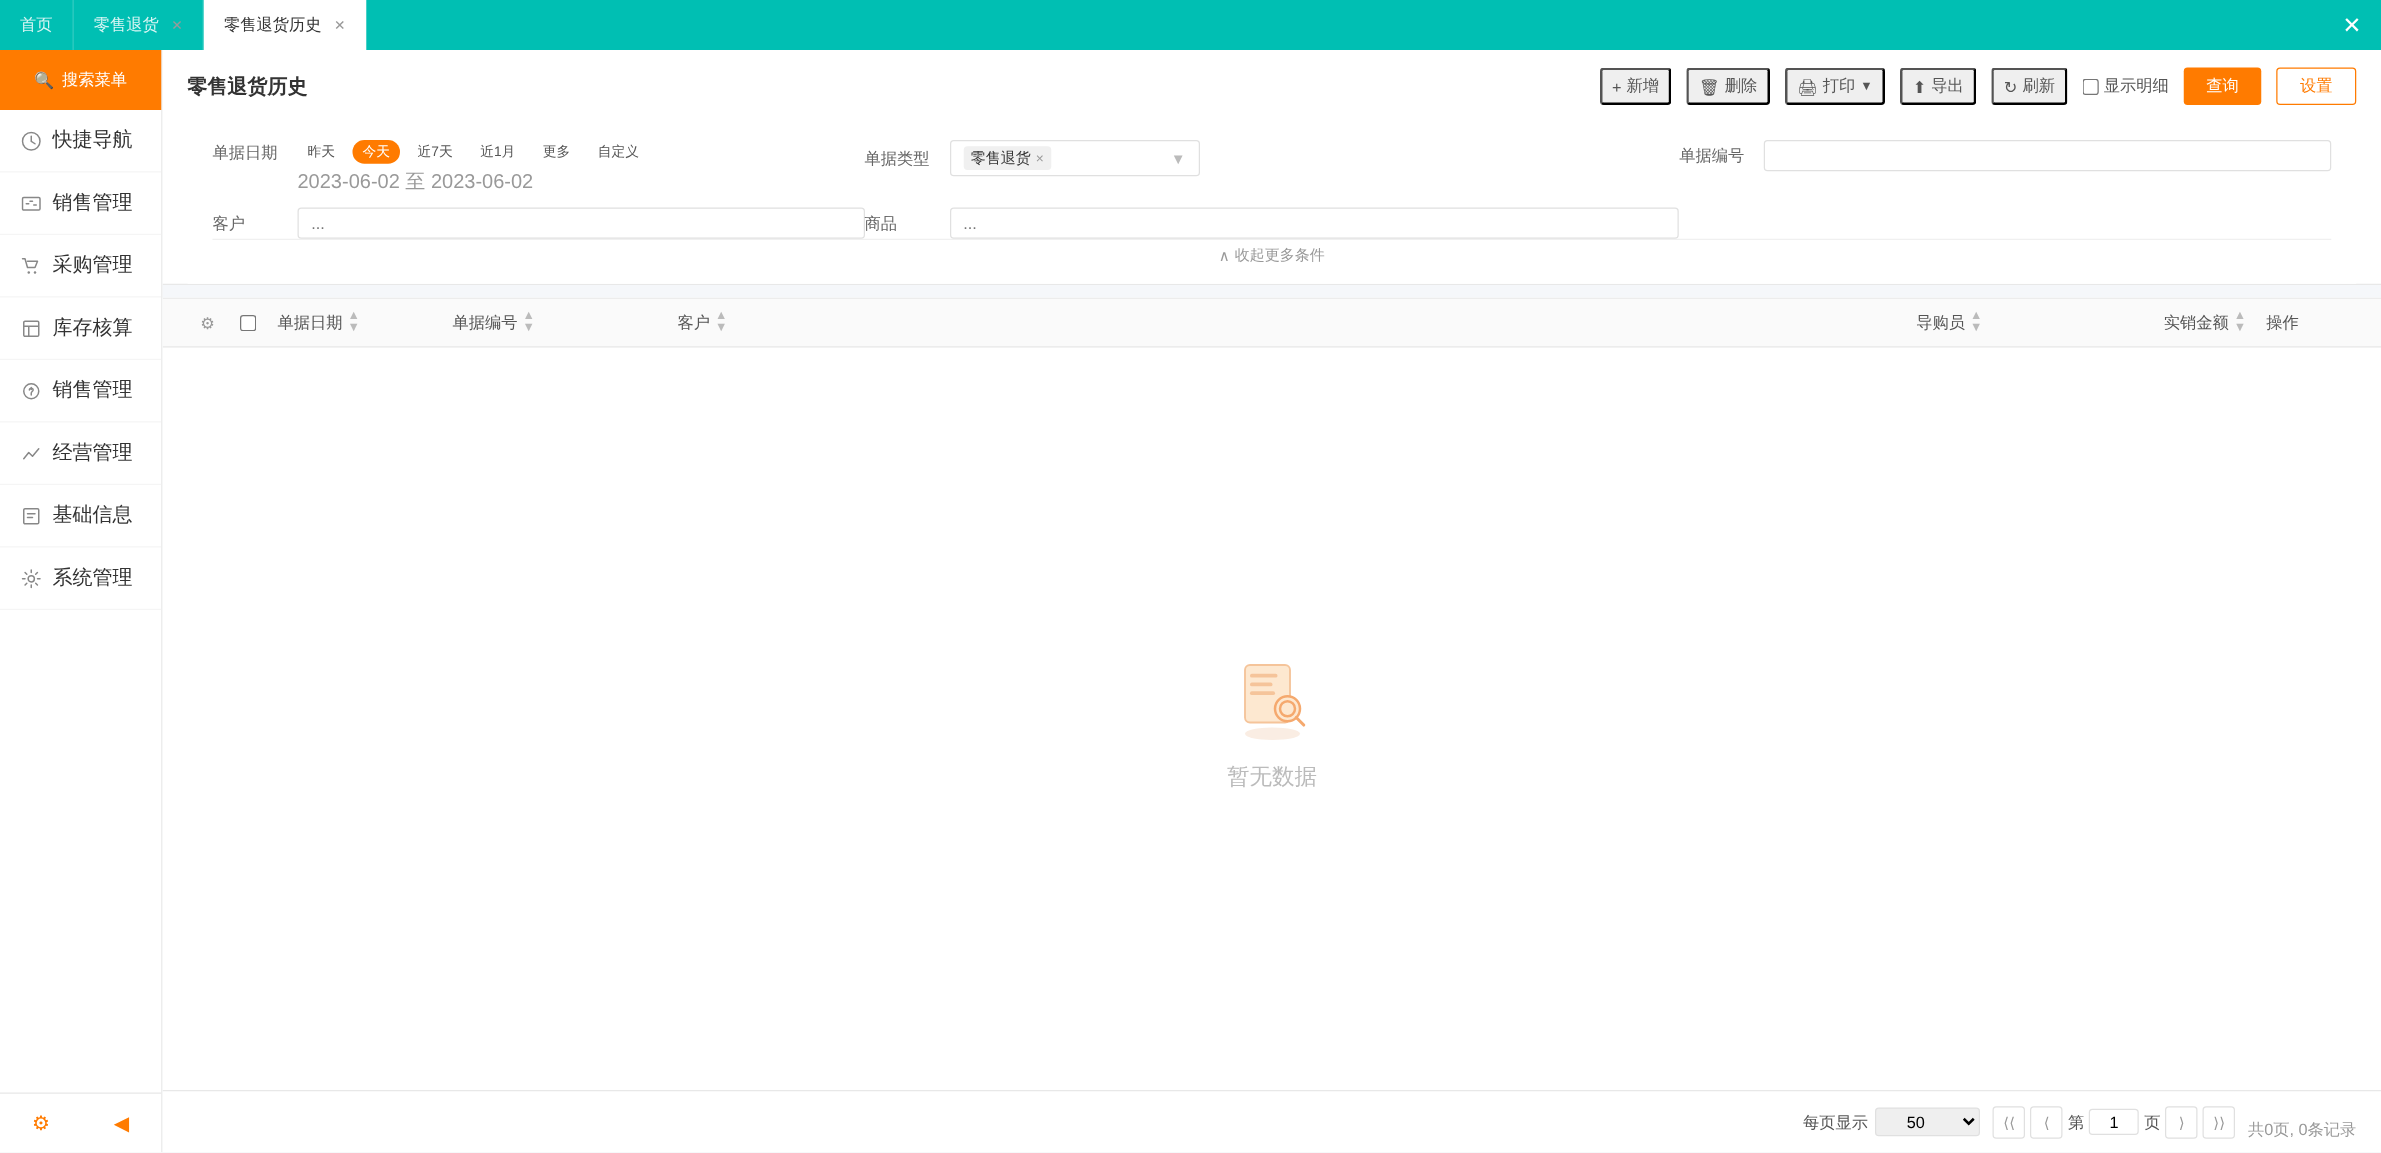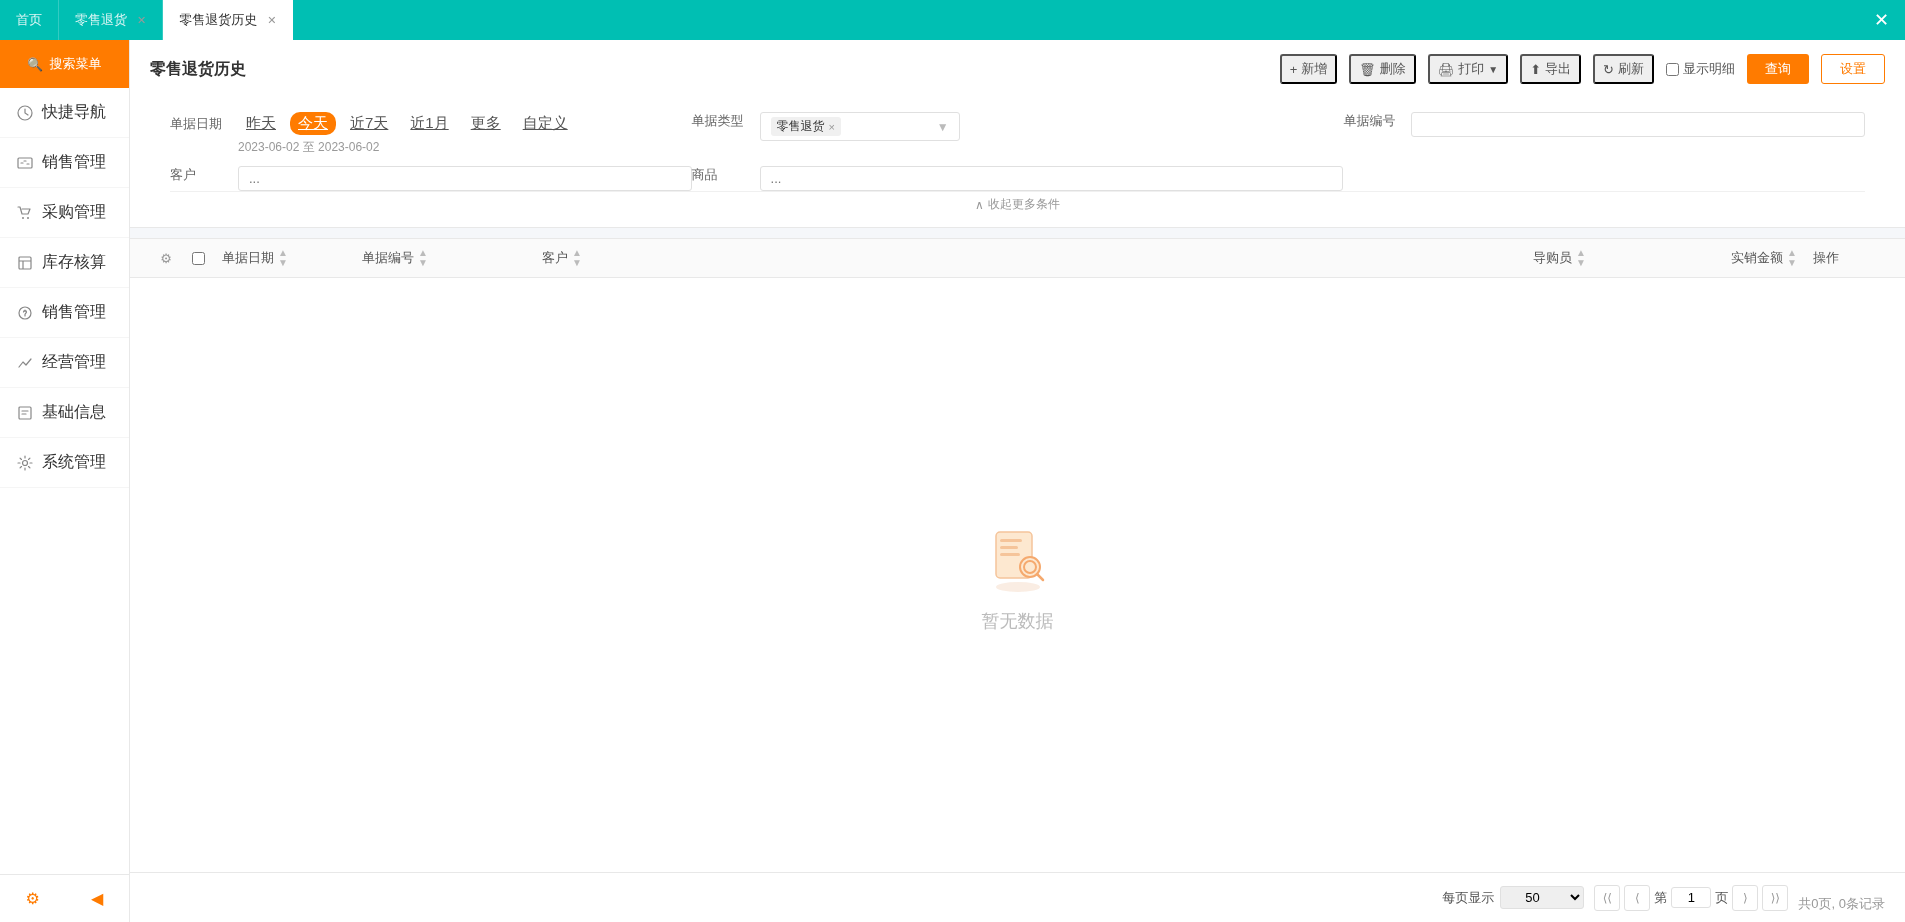--- a/index.html
+++ b/index.html
@@ -34,26 +34,26 @@
     .page-title { font-size: 16px; font-weight: bold; color: #333; }
     .page-actions { display: flex; align-items: center; gap: 12px; }
     .action-btn { display: flex; align-items: center; gap: 4px; cursor: pointer; color: #555; font-size: 13px; padding: 4px 8px; border-radius: 3px; }
     .btn-query { background: #ff7b00; color: #fff; border: none; padding: 6px 18px; border-radius: 3px; cursor: pointer; font-size: 13px; }
     .btn-setting { background: #fff; color: #ff7b00; border: 1px solid #ff7b00; padding: 5px 18px; border-radius: 3px; cursor: pointer; font-size: 13px; }
     .checkbox-label { display: flex; align-items: center; gap: 4px; font-size: 13px; color: #555; cursor: pointer; }
 
     
     .filter-area { padding: 14px 20px 10px 20px; background: #fff; }
     .filter-row { display: flex; align-items: flex-start; gap: 0; margin-bottom: 10px; }
-    .filter-item { display: flex; align-items: flex-start; flex: 1; }
+    .filter-item { display: flex; align-items: center; flex: 1; }
     .filter-label { color: #666; font-size: 13px; white-space: nowrap; min-width: 60px; }
     .filter-date-group { display: flex; align-items: center; gap: 6px; flex-wrap: wrap; }
-    .date-btn { padding: 2px 8px; border-radius: 3px; cursor: pointer; font-size: 15px; color: #555; text-decoration: underline; }
+    .date-btn { padding: 2px 8px; border-radius: 3px; cursor: pointer; font-size: 11px; color: #555; }
     .date-btn.active { background: #ff7b00; color: #fff; border-radius: 10px; }
-    .date-range { font-size: 12px; color: #999; margin-top: 2px; }
+    .date-range { font-size: 16px; color: #999; margin-top: 2px; }
     .filter-type-select { display: flex; align-items: center; border: 1px solid #e0e0e0; border-radius: 3px; padding: 4px 10px; min-width: 200px; gap: 6px; cursor: pointer; background: #fff; }
     .tag-item { background: #f0f0f0; border-radius: 3px; padding: 1px 6px; font-size: 12px; color: #333; display: flex; align-items: center; gap: 4px; }
     .tag-close { cursor: pointer; color: #999; font-size: 11px; }
     .filter-input { border: 1px solid #e0e0e0; border-radius: 3px; padding: 4px 10px; font-size: 13px; min-width: 180px; color: #999; outline: none; background: #fff; }
     .filter-collapse { display: flex; justify-content: center; padding: 4px; border-top: 1px solid #f0f0f0; cursor: pointer; color: #999; font-size: 12px; gap: 4px; align-items: center; }
 
     
     .table-area { flex: 1; background: #fff; margin: 10px 0 0 0; overflow: hidden; display: flex; flex-direction: column; }
     .table-header { display: flex; align-items: center; background: #fafafa; border-bottom: 1px solid #e8e8e8; border-top: 1px solid #e8e8e8; padding: 0 20px; height: 40px; }
     .th-settings { width: 32px; display: flex; align-items: center; justify-content: center; color: #999; cursor: pointer; }

